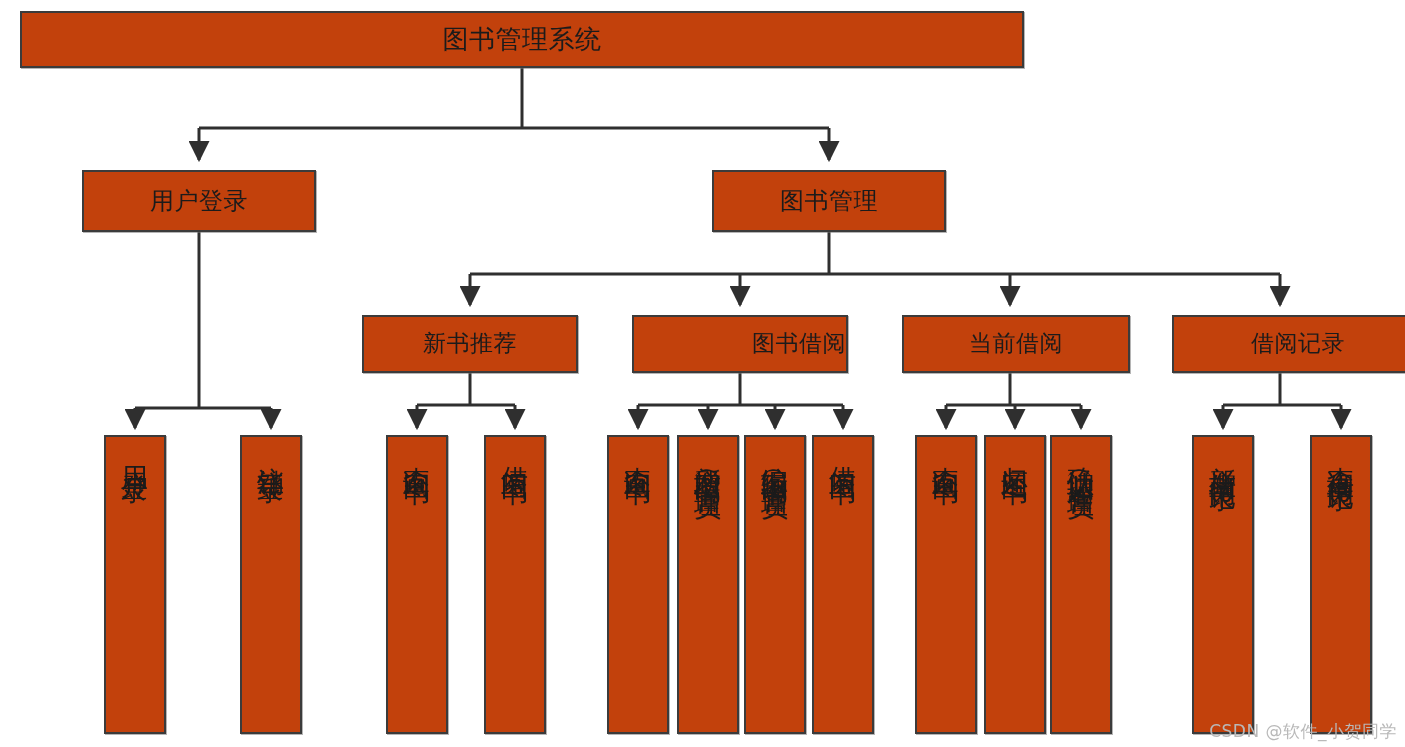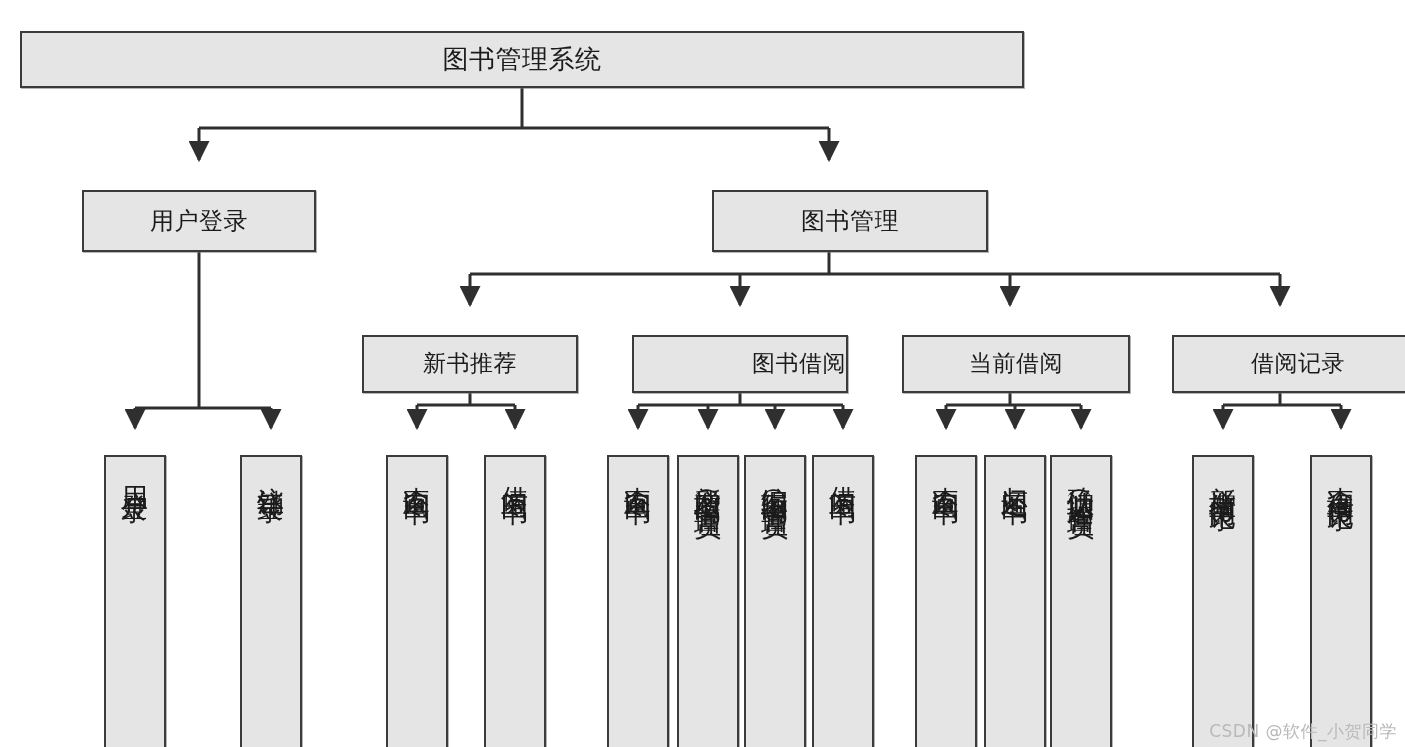--- a/index.html
+++ b/index.html
@@ -8,28 +8,27 @@
     background:#ffffff;
     font-family:"DejaVu Sans","Liberation Sans",sans-serif;
     overflow:hidden;
   }
   #canvas{position:relative;width:1405px;height:747px;}
   svg.edges{position:absolute;left:0;top:0;width:1405px;height:747px;pointer-events:none;}
 
   .node{
     position:absolute;
     box-sizing:border-box;
-    background:#e5e5e5;
+    background:#c2410c;
     border:2.5px solid #3b3b3b;
     display:flex;
     align-items:center;
     justify-content:center;
     color:#1b1b1b;
     box-shadow:1px 1px 0 rgba(120,120,120,.55);
-    margin-top:20px;
   }
   .node .lbl{
     display:block;
     text-align:center;
     line-height:1.18;
     letter-spacing:.5px;
   }
   .root{font-size:26px;}
   .lvl2{font-size:24px;}
   .lvl3{font-size:23px;}
@@ -109,21 +108,21 @@
     </g>
   </svg>
 
   <div class="node root" id="n-root" style="left: 20px; top: 11px; width: 1004px; height: 57px; border-color: rgb(59, 59, 59); color: rgb(27, 27, 27);">
     <span class="lbl">图书管理系统</span>
   </div>
 
   <div class="node lvl2" id="n-l2-0" style="left: 82px; top: 170px; width: 234px; height: 62px; border-color: rgb(59, 59, 59); color: rgb(27, 27, 27);">
     <span class="lbl">用户登录</span>
   </div>
-  <div class="node lvl2" id="n-l2-1" style="left: 712px; top: 170px; width: 276px; height: 62px; border-color: rgb(59, 59, 59); color: rgb(27, 27, 27);">
+  <div class="node lvl2" id="n-l2-1" style="left: 712px; top: 170px; width: 234px; height: 62px; border-color: rgb(59, 59, 59); color: rgb(27, 27, 27);">
     <span class="lbl">图书管理</span>
   </div>
 
   <div class="node lvl3" id="n-l3-0" style="left: 362px; top: 315px; width: 216px; height: 58px; border-color: rgb(59, 59, 59); color: rgb(27, 27, 27);">
     <span class="lbl">新书推荐</span>
   </div>
   <div class="node lvl3" id="n-l3-1" style="left: 632px; top: 315px; width: 216px; height: 58px; border-color: rgb(59, 59, 59); color: rgb(27, 27, 27); justify-content: flex-end;">
     <span class="lbl">图书借阅</span>
   </div>
   <div class="node lvl3" id="n-l3-2" style="left: 902px; top: 315px; width: 228px; height: 58px; border-color: rgb(59, 59, 59); color: rgb(27, 27, 27);">

